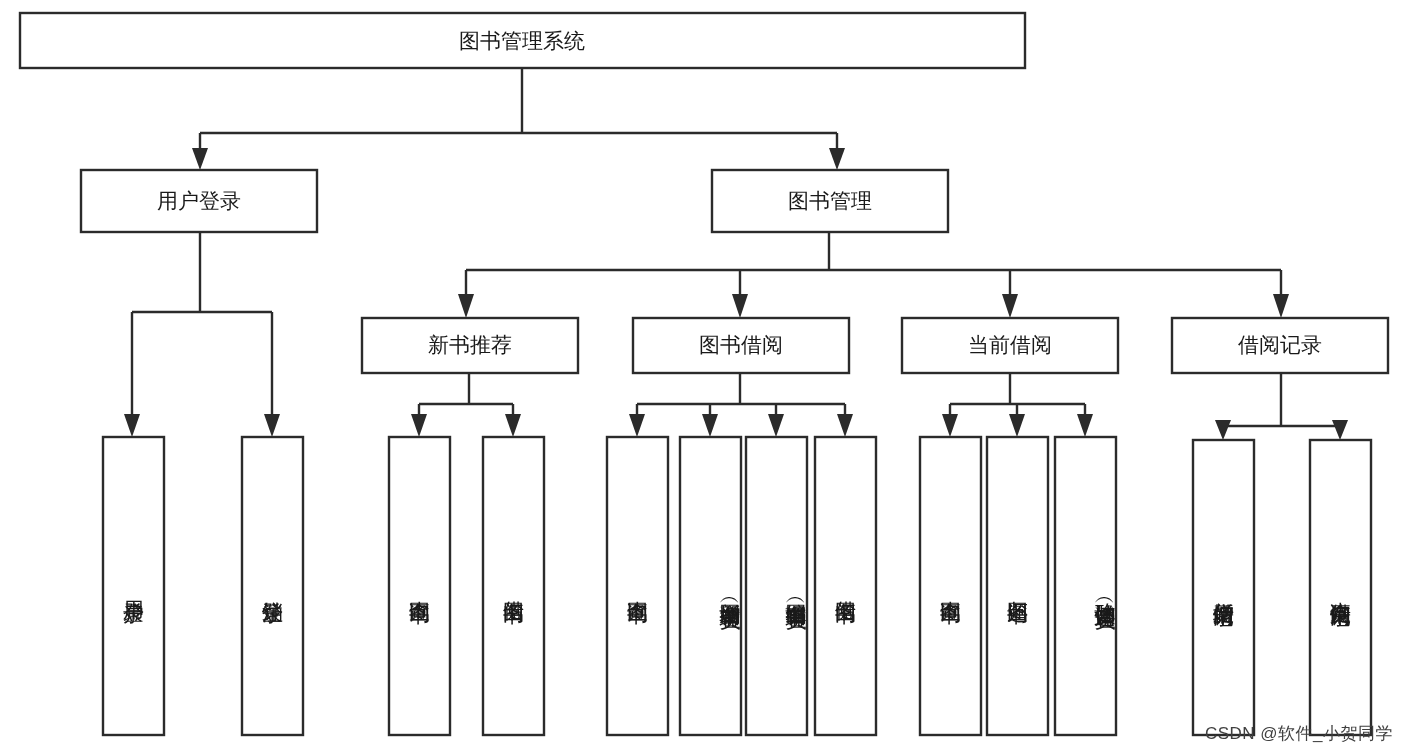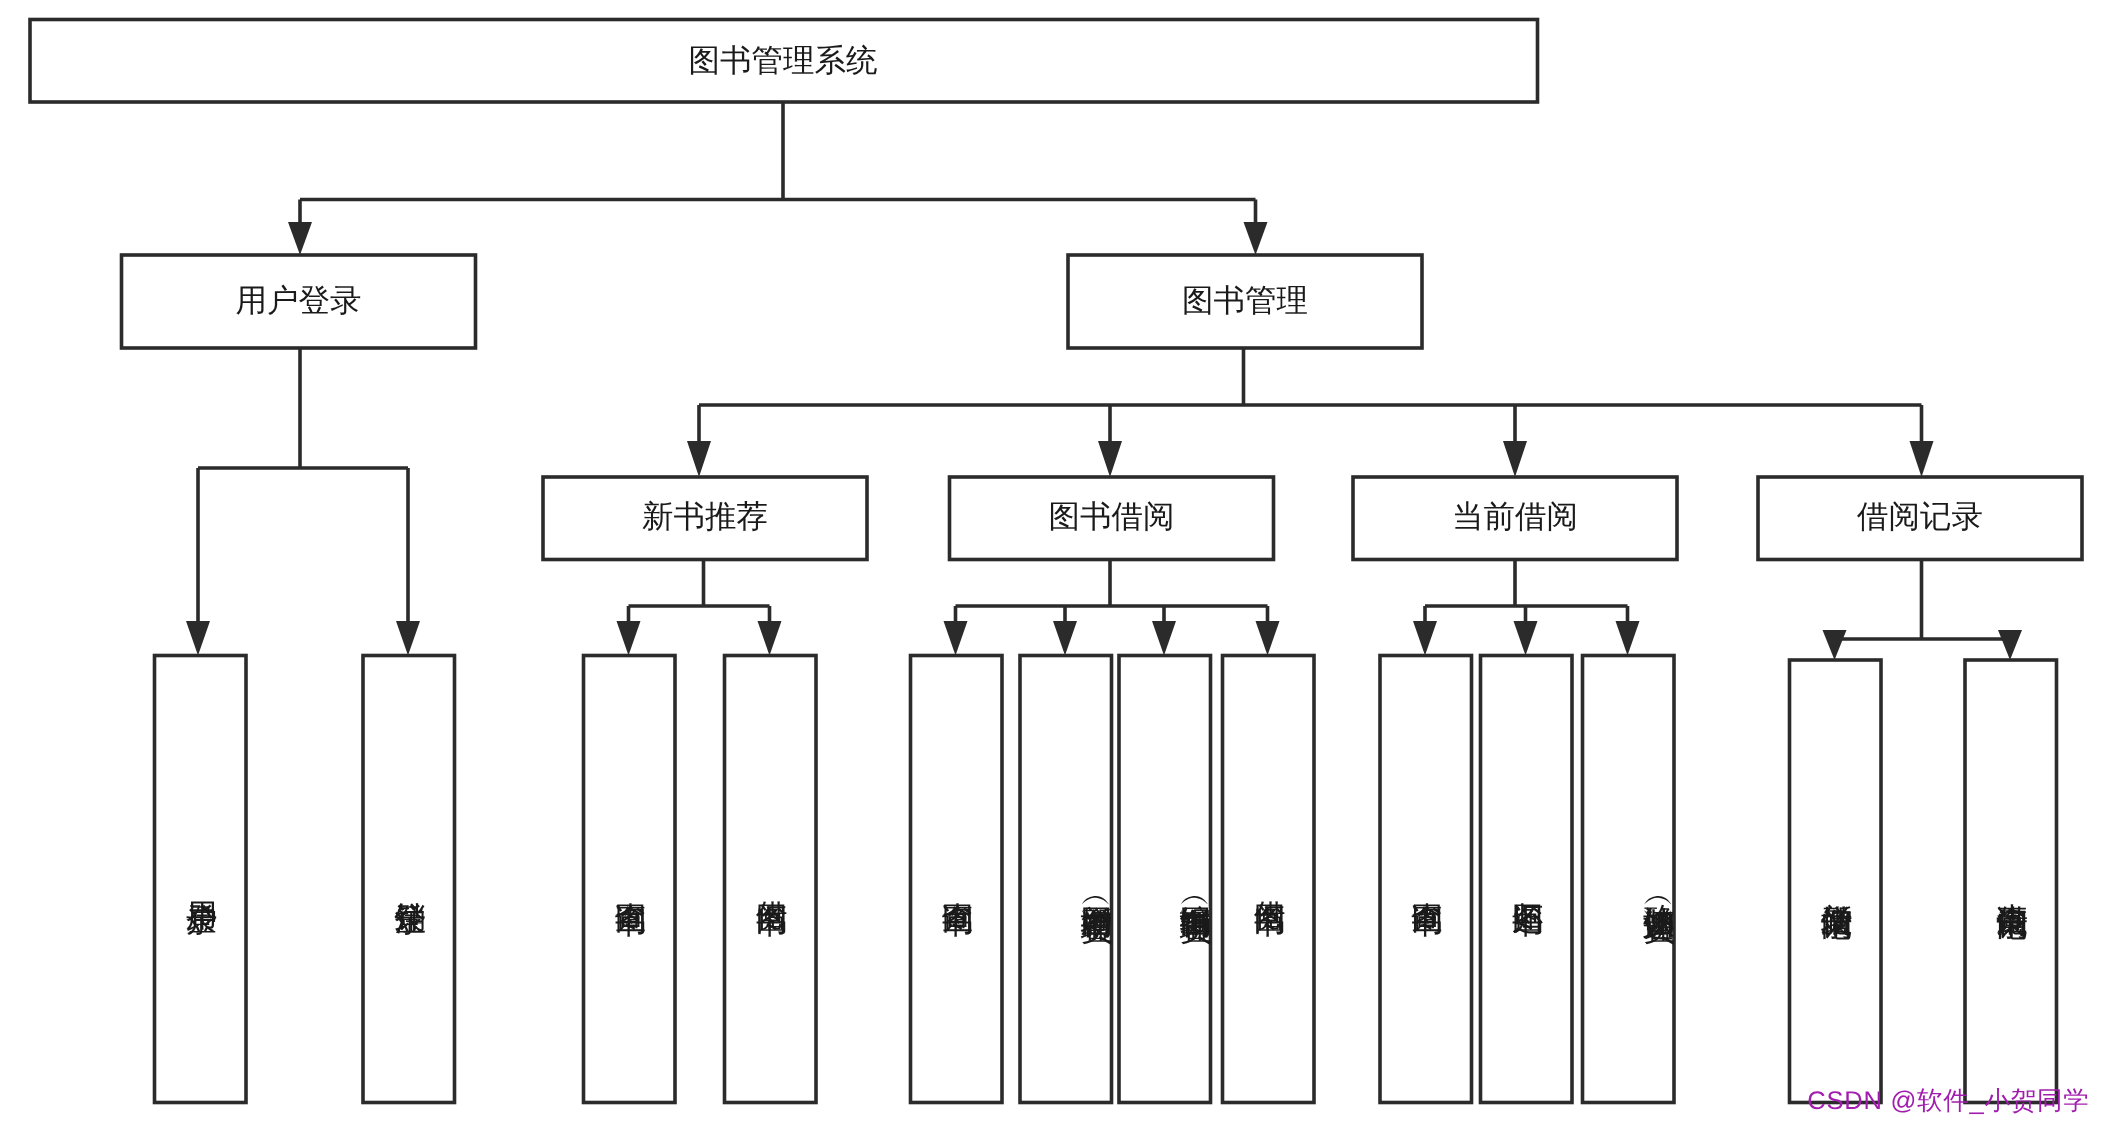--- a/index.html
+++ b/index.html
@@ -64,21 +64,21 @@
     text-align: center;
     white-space: nowrap;
     pointer-events: none;
   }
   .watermark {
     position: absolute;
     right: 12px;
     bottom: 2px;
     font-family: "Liberation Sans", "DejaVu Sans", sans-serif;
     font-size: 17px;
-    color: #a21caf;
+    color: #404040;
     white-space: nowrap;
     letter-spacing: 0.5px;
   }
 </style>
 </head>
 <body>
 
 <div id="diagram-root">
 
   <svg id="tree-svg" viewBox="0 0 1405 747" xmlns="http://www.w3.org/2000/svg">

